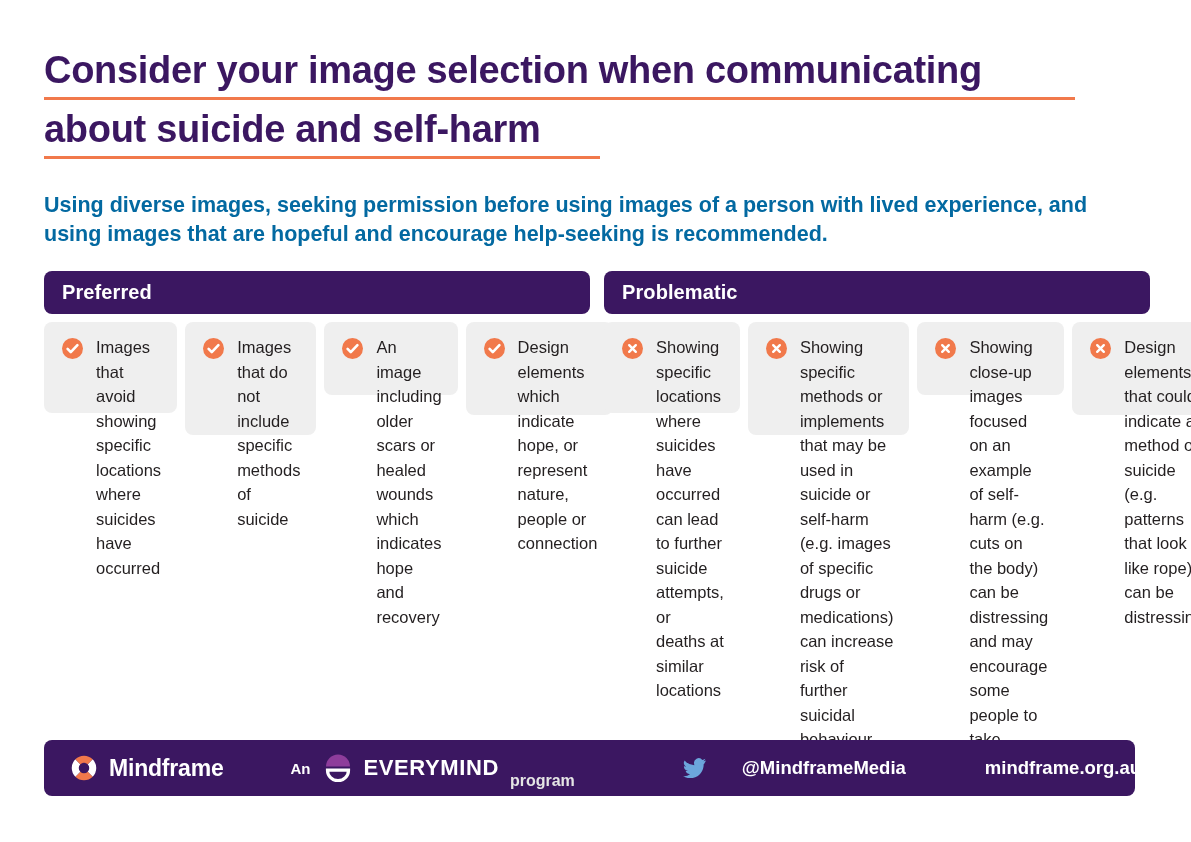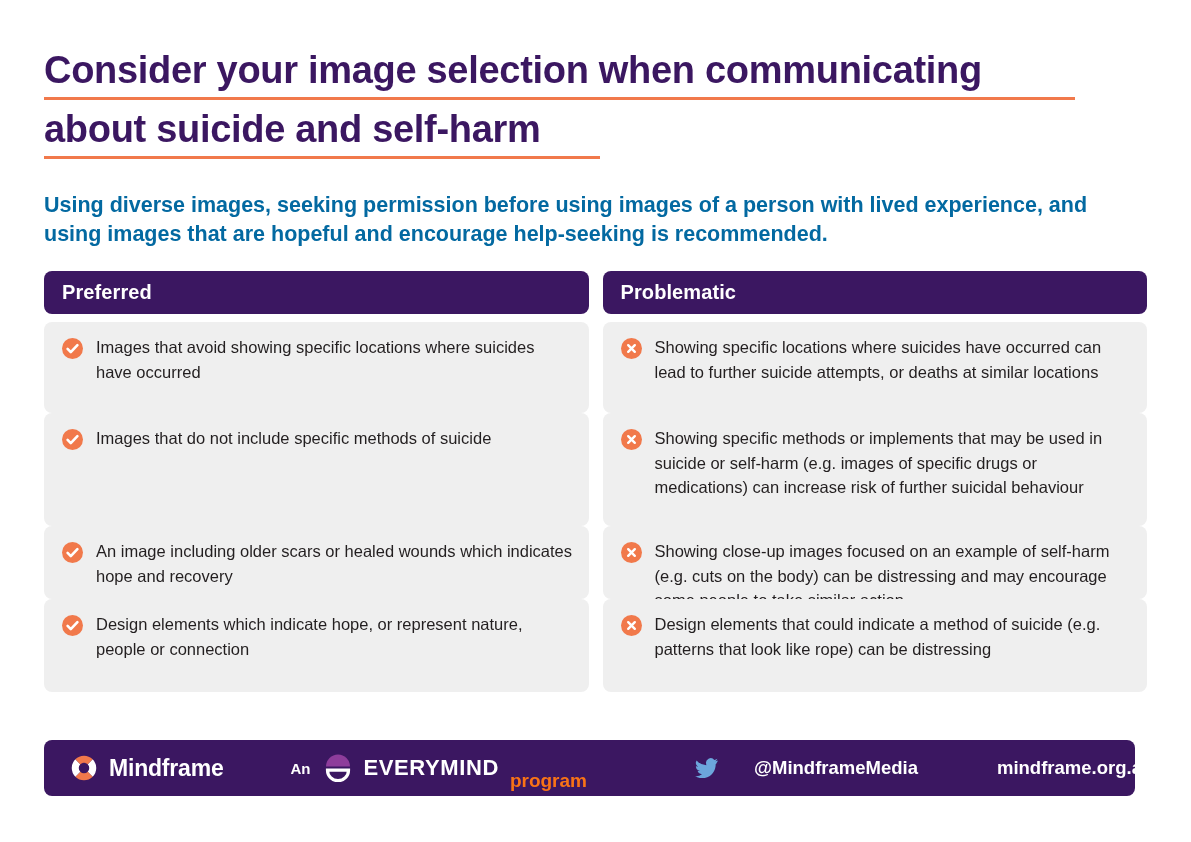--- a/index.html
+++ b/index.html
@@ -78,22 +78,22 @@
   .col-header-label {
     color: #ffffff;
     font-size: 20px;
     font-weight: bold;
     letter-spacing: 0.1px;
   }
 
   .rows {
     margin-top: 8px;
     display: flex;
-    flex-direction: column;
-    gap: 0;
+    flex-direction: row;
+    gap: 8px;
   }
   .row {
     background: #EFEFEF;
     border-radius: 8px;
     display: flex;
     align-items: flex-start;
     padding: 13px 16px 13px 18px;
     box-sizing: border-box;
   }
   .row.h1 { height: 91px; }
@@ -166,22 +166,22 @@
     margin-right: 11px;
   }
   .everymind-word {
     color: #ffffff;
     font-size: 22px;
     font-weight: bold;
     letter-spacing: 0.6px;
     margin-right: 11px;
   }
   .program-word {
-    color: #f97316;
-    font-size: 19px;
+    color: #e5e5e5;
+    font-size: 16px;
     font-weight: bold;
     margin-top: 25px;
   }
   .ftwitter {
     display: flex;
     align-items: center;
     margin-left: 108px;
     gap: 25px;
   }
   .twitter-mark {

